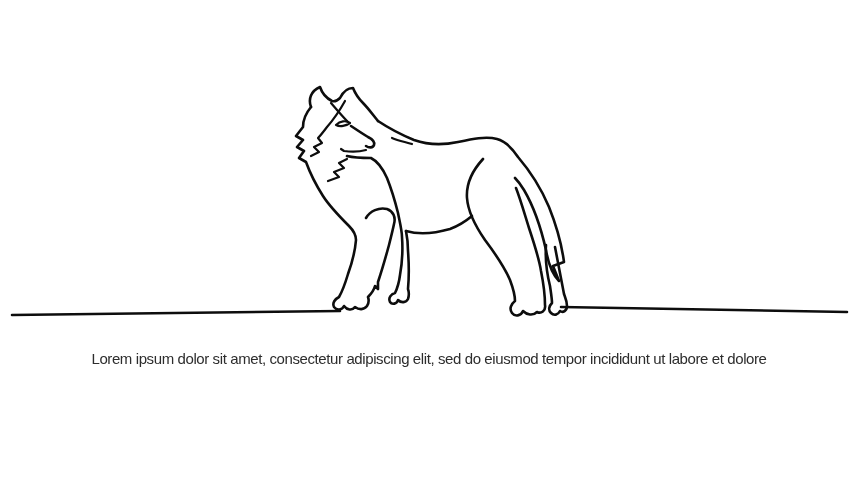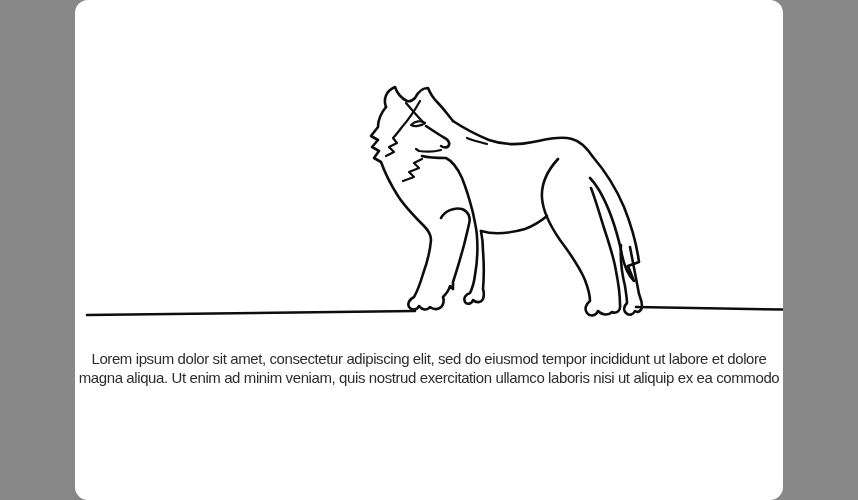--- a/index.html
+++ b/index.html
@@ -7,26 +7,25 @@
     --bg:#ffffff;
     --text:#2d2d2d;
   }
   html,body{margin:0;padding:0;}
   body{
     background:#888;
     font-family:"Liberation Sans", sans-serif;
   }
   .canvas{
     position:relative;
-    width:708px;
+    width:858px;
     height:500px;
     margin:0 auto;
     background:var(--bg);
     overflow:hidden;
-    border-radius:13px;
   }
   .art{
     position:absolute;
     left:0; top:0;
     width:858px;
     height:500px;
   }
   .art path{
     fill:none;
     stroke:var(--ink);
@@ -84,16 +83,15 @@
       <path d="M406,231 C420,235 436,233 450,229 C458,226 466,221 472,216"></path>
 
       <path d="M483,159 C472,171 466,184 467,198 C468,212 476,227 485,240 C494,252 504,266 510,280 C513,288 515,296 515,301 C511,304 509,309 512,313 C515,317 521,316 523,311 C527,315 533,316 537,312 C541,314 546,311 545,305 C545,293 543,281 541,271 C539,258 534,243 529,228 C524,212 520,198 516,188"></path>
 
       <path d="M546,245 C545,260 547,274 550,286 C551,293 552,299 552,303 C549,306 548,310 551,313 C554,316 558,315 560,311 C563,313 567,311 567,306 C567,301 565,297 564,294 C561,279 558,262 555,247"></path>
     </g>
   </svg>
 
   <div class="caption">
     <div class="line">Lorem ipsum dolor sit amet, consectetur adipiscing elit, sed do eiusmod tempor incididunt ut labore et dolore</div>
-    <div class="line">magna aliqua. Ut enim ad minim veniam, quis nostrud exercitation ullamco laboris nisi ut aliquip ex ea commodo</div>
   </div>
 
 </div>
 
 </body></html>

